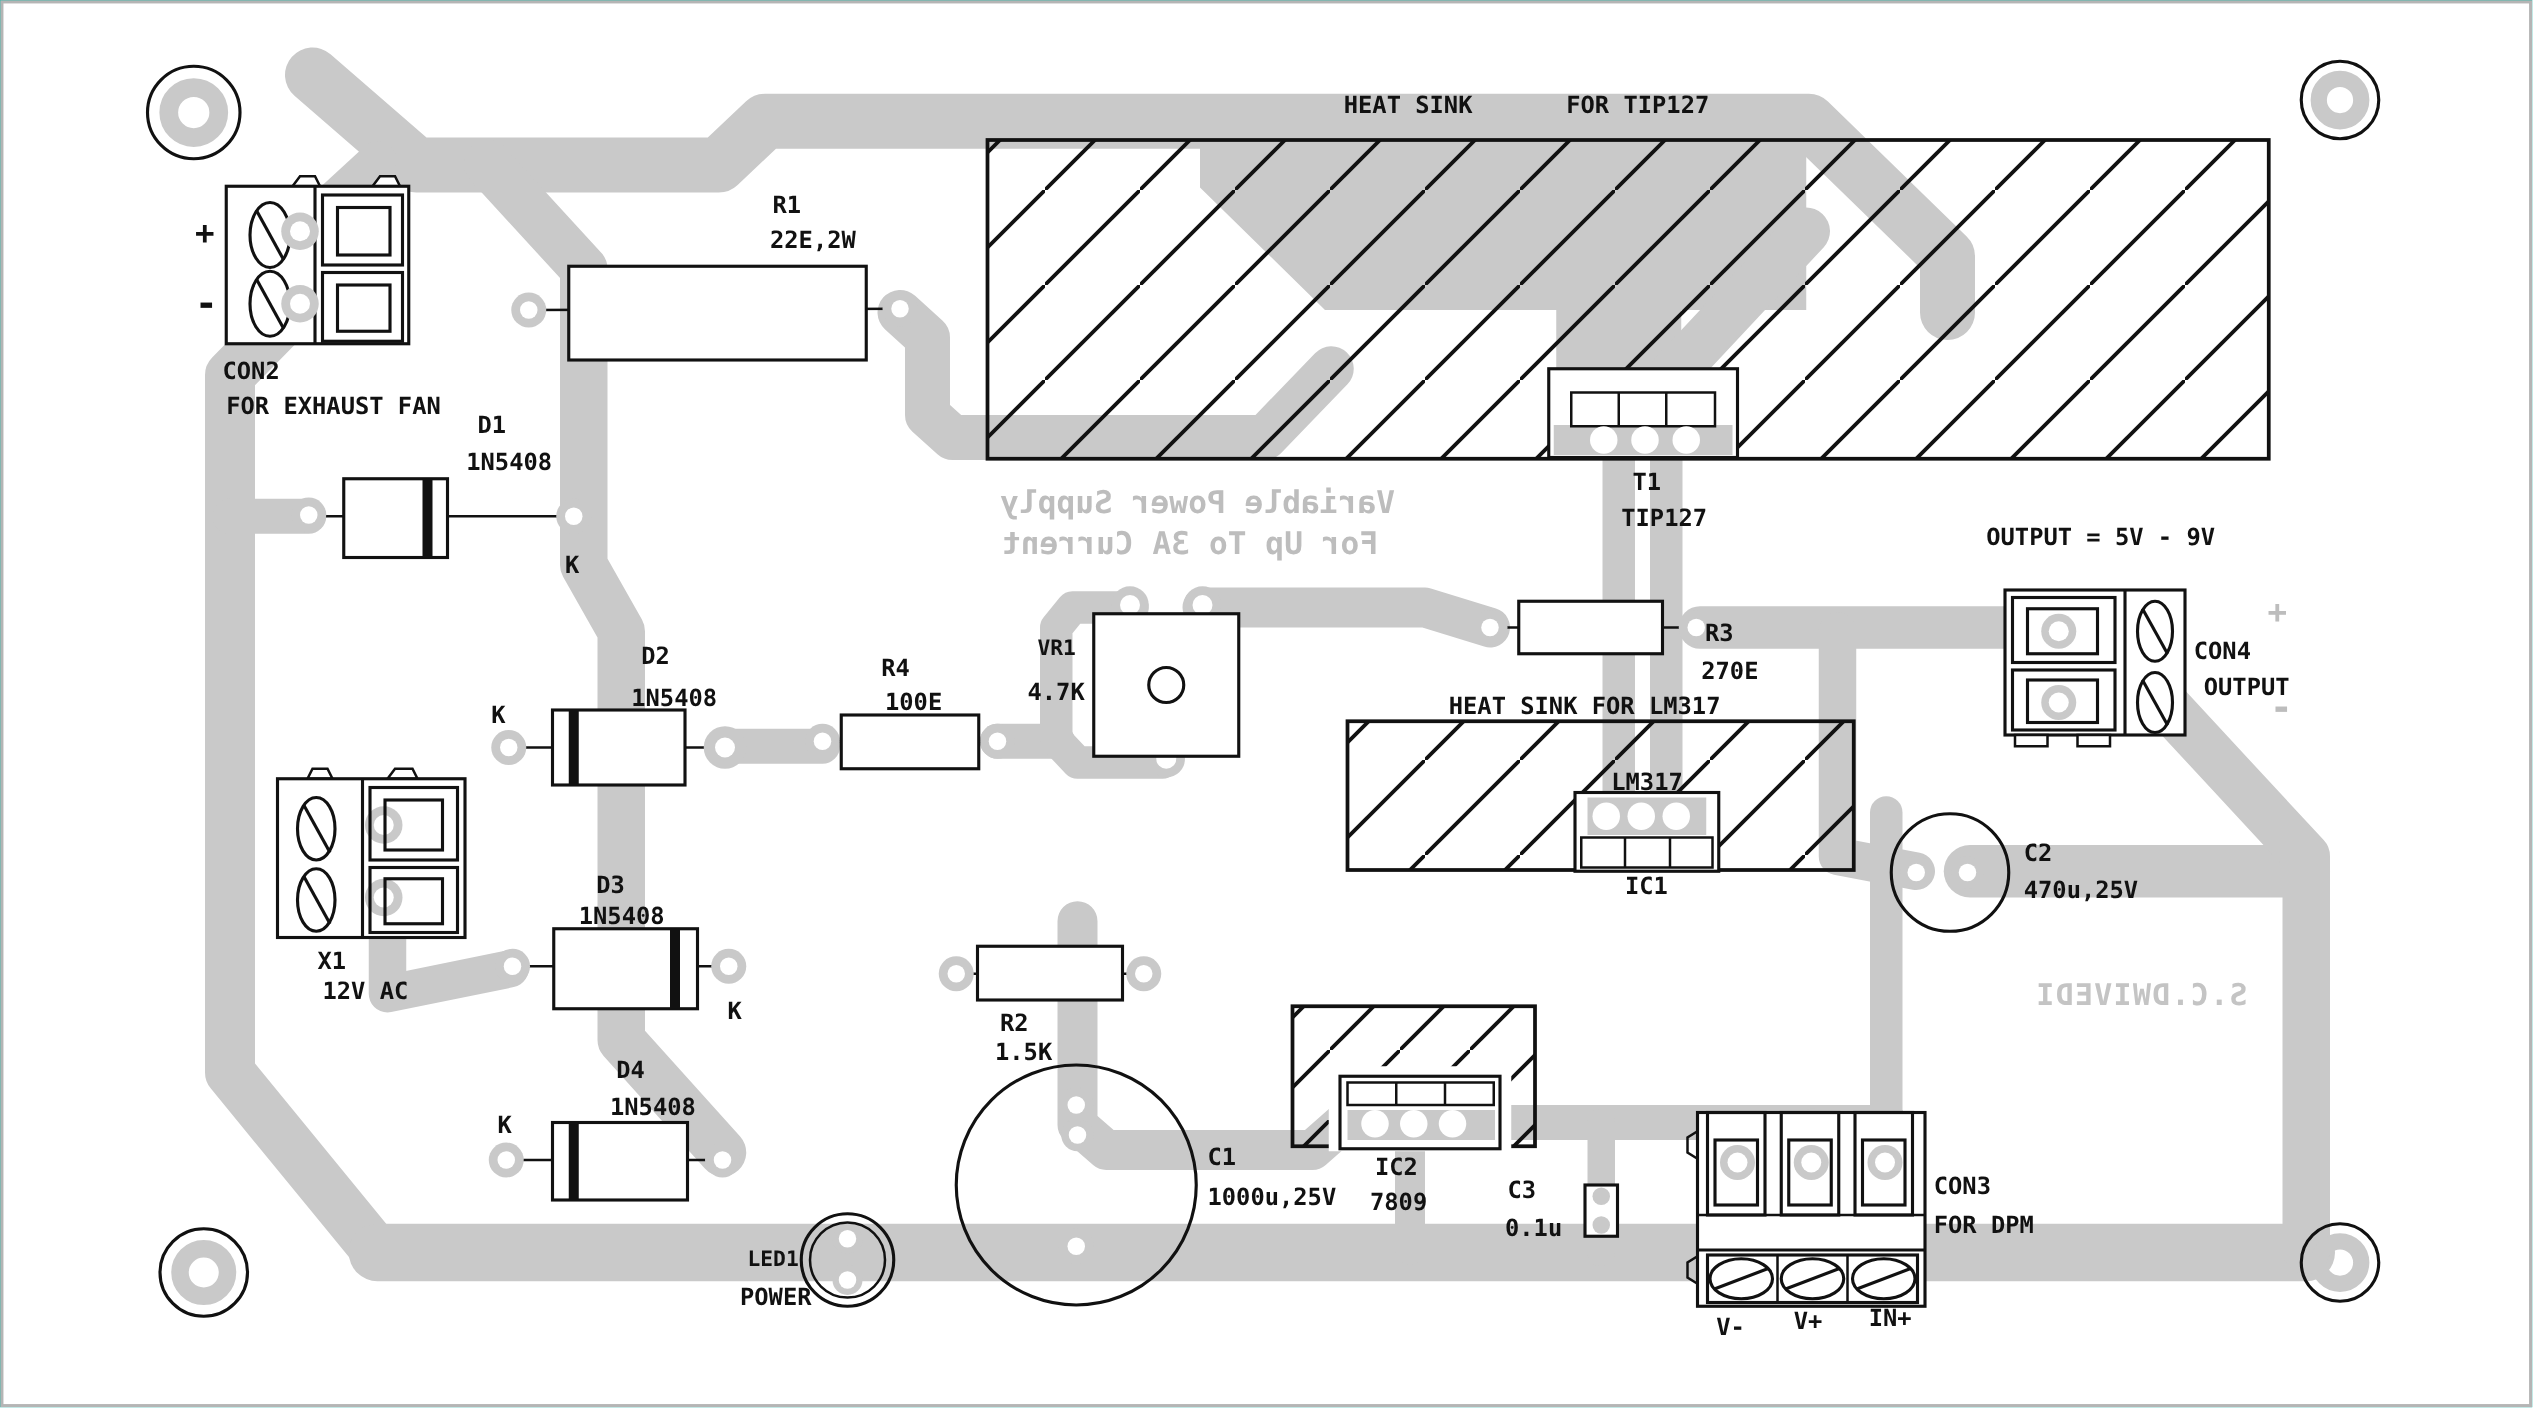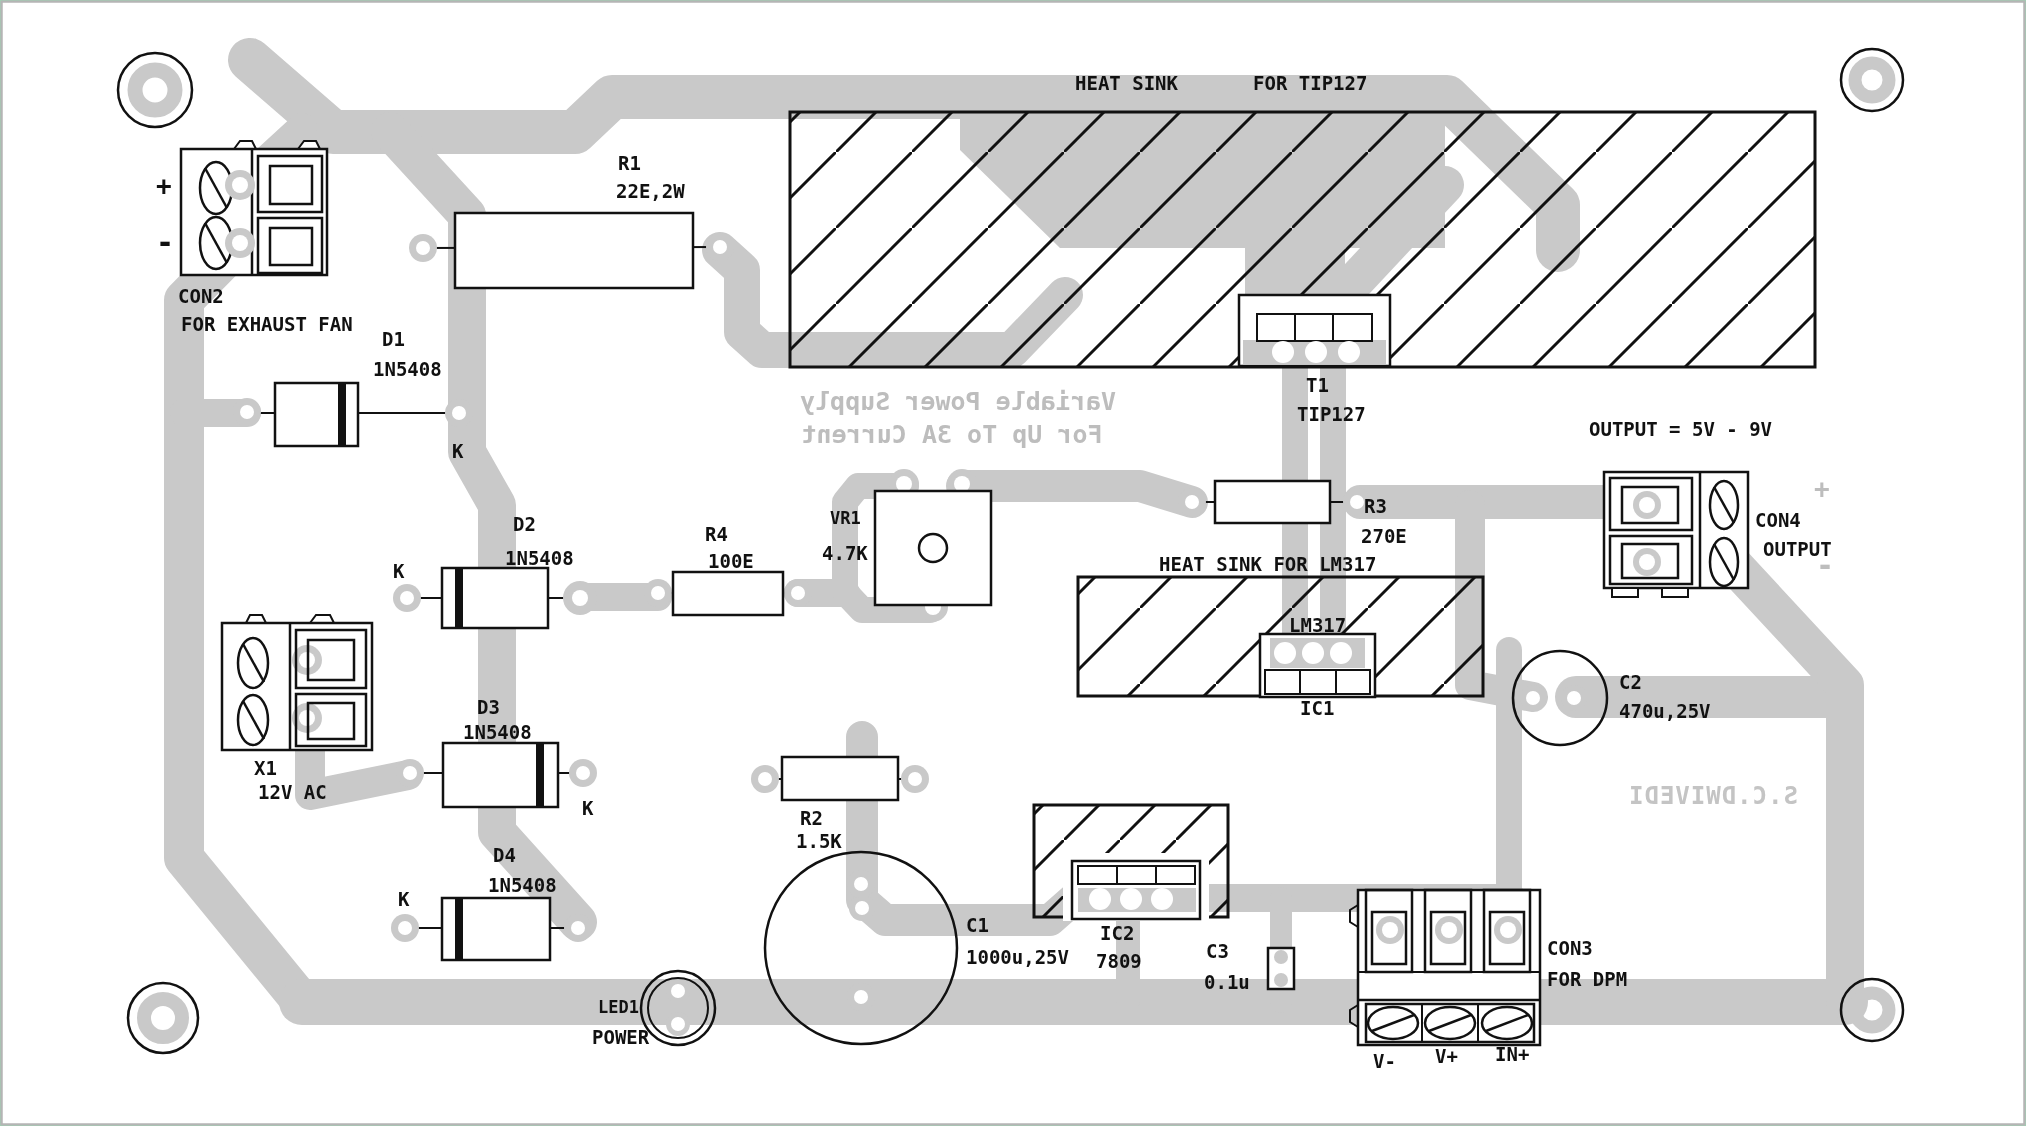--- a/index.html
+++ b/index.html
@@ -1,16 +1,16 @@
 <!DOCTYPE html>
 <html><head>
 <meta charset="utf-8">
 <style>
   html,body{margin:0;padding:0;background:#ffffff;}
-  #board-wrap{width:2026px;height:1126px;position:relative;background:#86efac;}
+  #board-wrap{width:2026px;height:1126px;position:relative;background:#14b8a6;}
   svg{display:block;}
   text{font-family:"DejaVu Sans Mono", monospace;font-weight:bold;fill:#111;}
   .lbl{font-size:19px;}
   .sm{font-size:17px;}
   .mir{fill:#bdbdbd;font-size:25px;}
   .wm{fill:#c4c4c4;font-size:24px;letter-spacing:1px;}
   .gray{fill:#bdbdbd;}
 </style>
 </head>
 <body>

